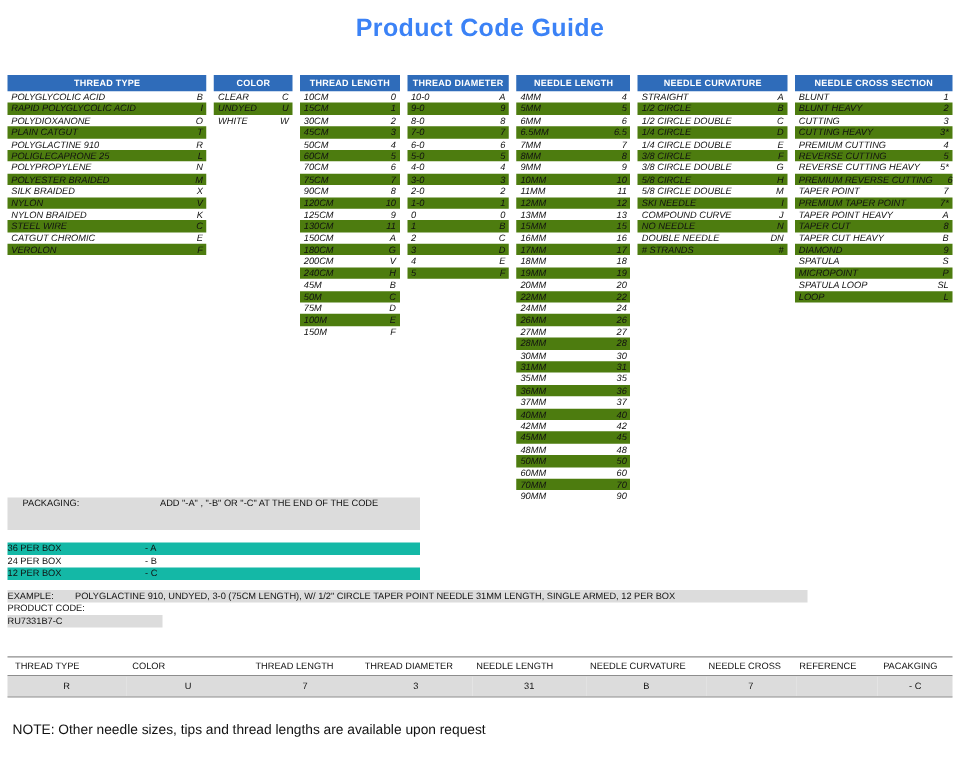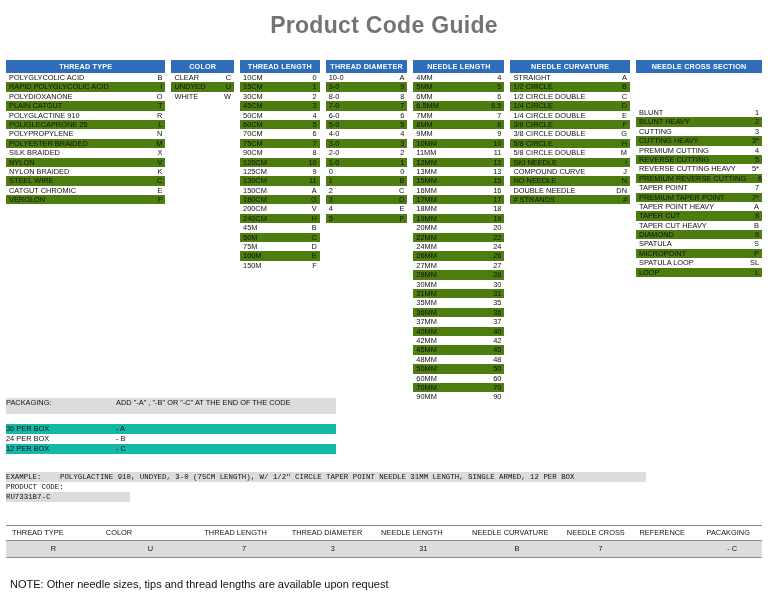--- a/index.html
+++ b/index.html
@@ -7,25 +7,25 @@
     width:768px;height:607px;
     background:#ffffff;
     font-family:"Liberation Sans", sans-serif;
     font-size:7.4px;
     color:#111;
     position:relative;
     overflow:hidden;
   }
   .title{
     text-align:center;
-    font-size:23px;
+    font-size:20px;
     font-weight:bold;
     letter-spacing:0.3px;
     margin-top:12px;
-    color:#737373;
+    color:#3b82f6;
   }
   .cols{
     position:absolute;
     top:60px;
     left:6px;
     right:6px;
     display:flex;
     gap:6px;
     align-items:flex-start;
   }
@@ -33,66 +33,66 @@
   .colhead{
     background:#2f6cba;
     color:#ffffff;
     font-size:7.2px;
     font-weight:bold;
     text-align:center;
     padding:2px 2px;
     letter-spacing:0.2px;
     white-space:nowrap;
   }
-  .rows{display:flex;flex-direction:column;}
+  .rows{display:flex;flex-direction:column;font-style:italic;}
   .row{
     display:flex;
     justify-content:space-between;
     padding:0 3px;
     line-height:9.4px;
     height:9.4px;
     white-space:nowrap;
   }
   .row.alt{background:#4d7c0f;}
   .row .lbl{padding-right:8px;}
   .row .code{text-align:right;min-width:8px;}
 
   
   .c-thread{width:168px;}
   .c-color{width:66px;}
   .c-length{width:84px;}
   .c-diam{width:86px;}
   .c-needle{width:96px;}
   .c-curv{width:126px;}
-  .c-cross{width:126px;gap:35px;}
+  .c-cross{width:126px;}
 
   .packaging{
     position:absolute;
     left:6px;
     top:398px;
     width:330px;
     font-size:7.4px;
   }
-  .pk-row{display:flex;line-height:10px;height:16px;}
+  .pk-row{display:flex;line-height:10px;height:26px;padding-left:12px;}
   .pk-row.alt{background:#dcdcdc;}
   .pk-label{width:110px;}
   .pk-val{flex:1;}
   .pk-sub{display:flex;line-height:10px;height:10px;}
   .pk-sub.alt{background:#14b8a6;}
   .pk-sub .a{width:110px;}
   .pk-sub .b{width:40px;}
 
   .example{
     position:absolute;
     left:6px;
     top:472px;
     width:640px;
     font-size:7.4px;
   }
-  .ex-line{line-height:10px;height:10px;display:flex;font-family:Liberation Mono, monospace;}
+  .ex-line{line-height:10px;height:10px;display:flex;}
   .ex-line.alt{background:#dcdcdc;}
   .ex-key{width:54px;}
   .ex-key2{width:86px;}
 
   .summary{
     position:absolute;
     left:6px;
     top:525px;
     right:6px;
   }

